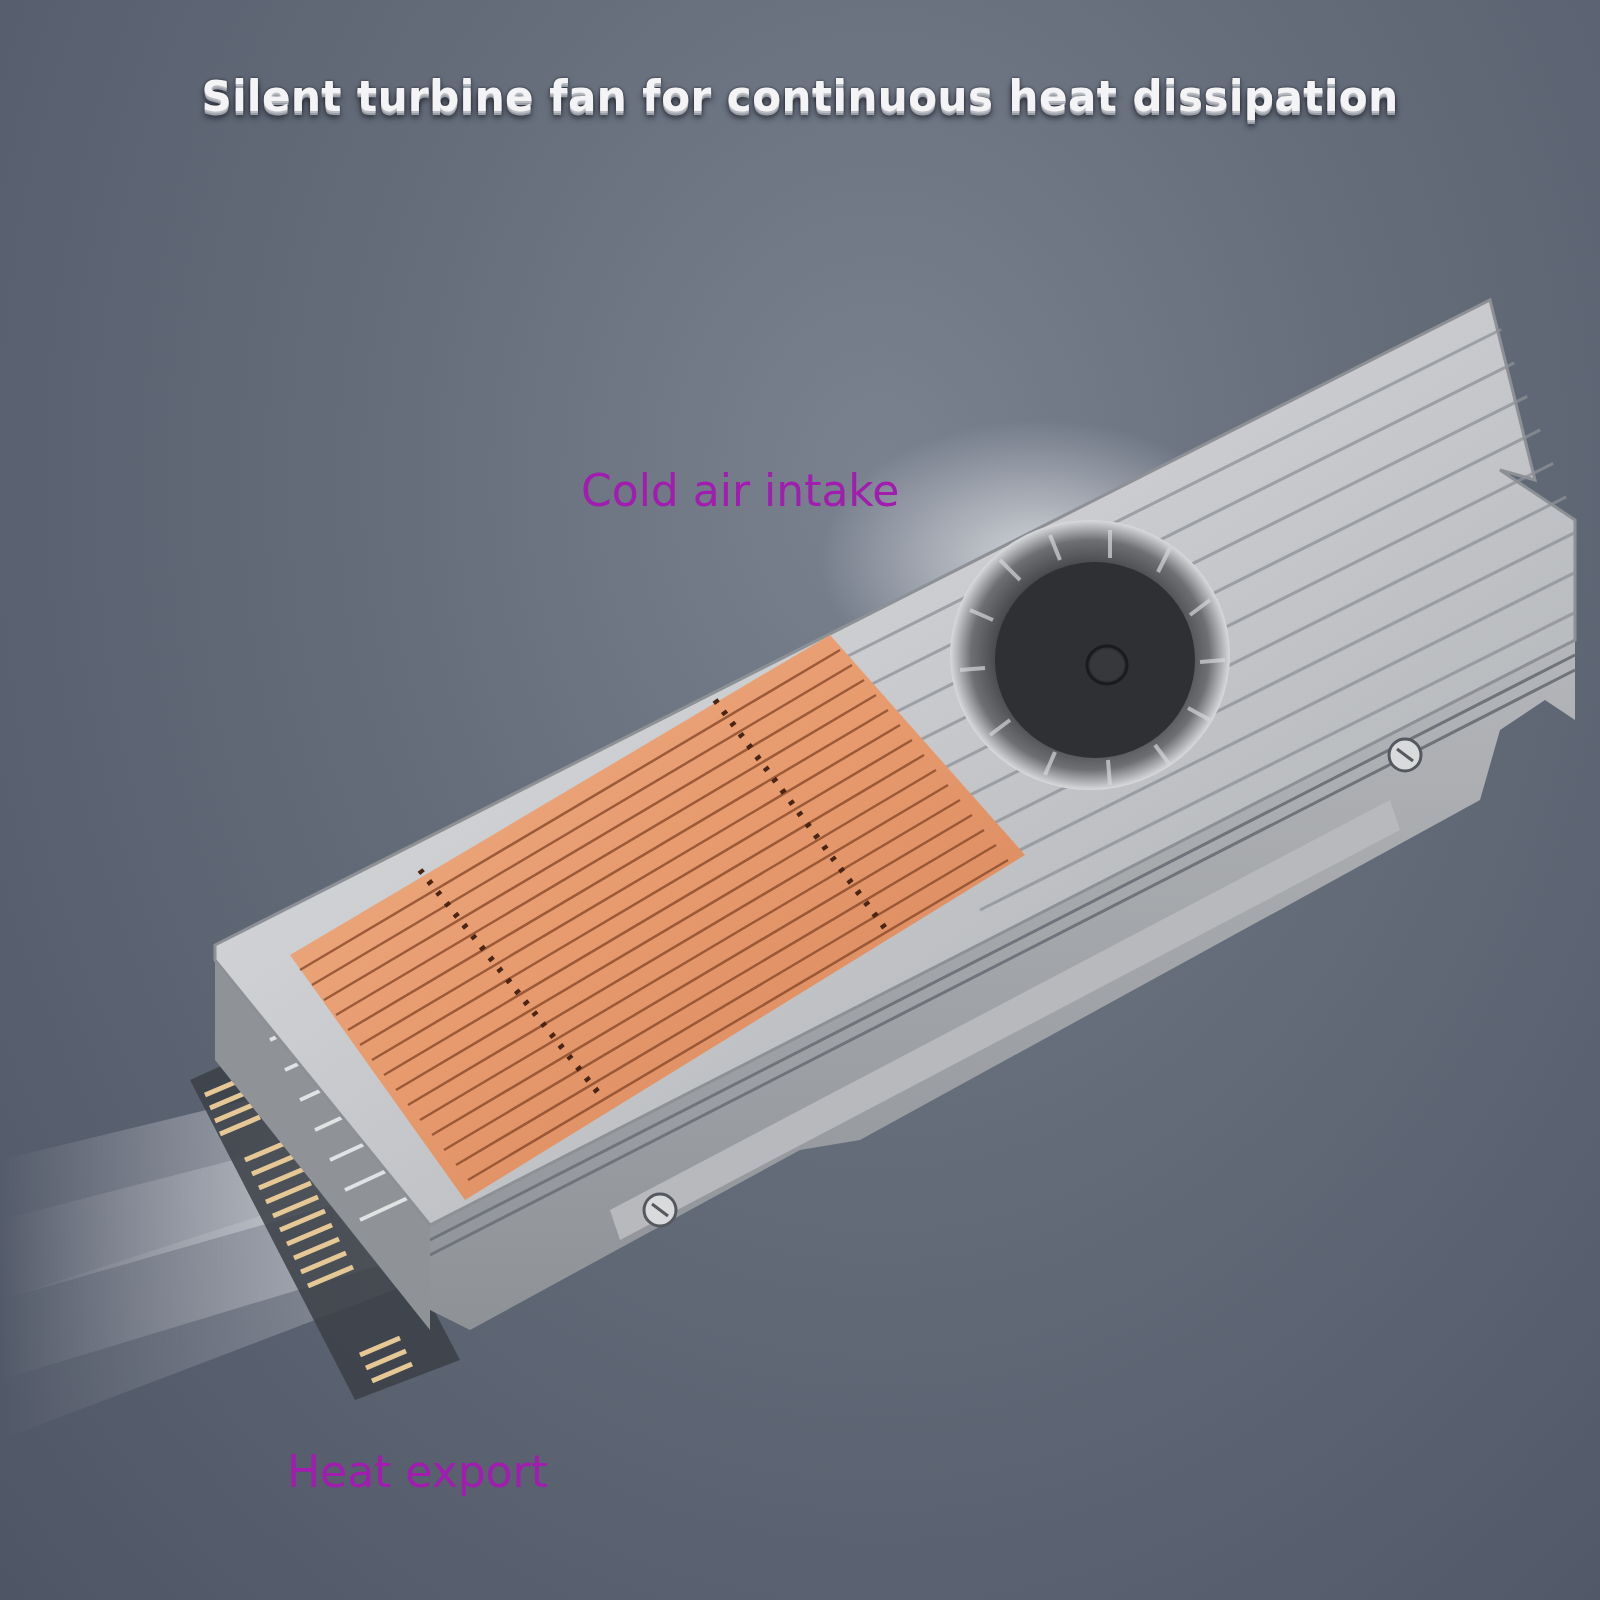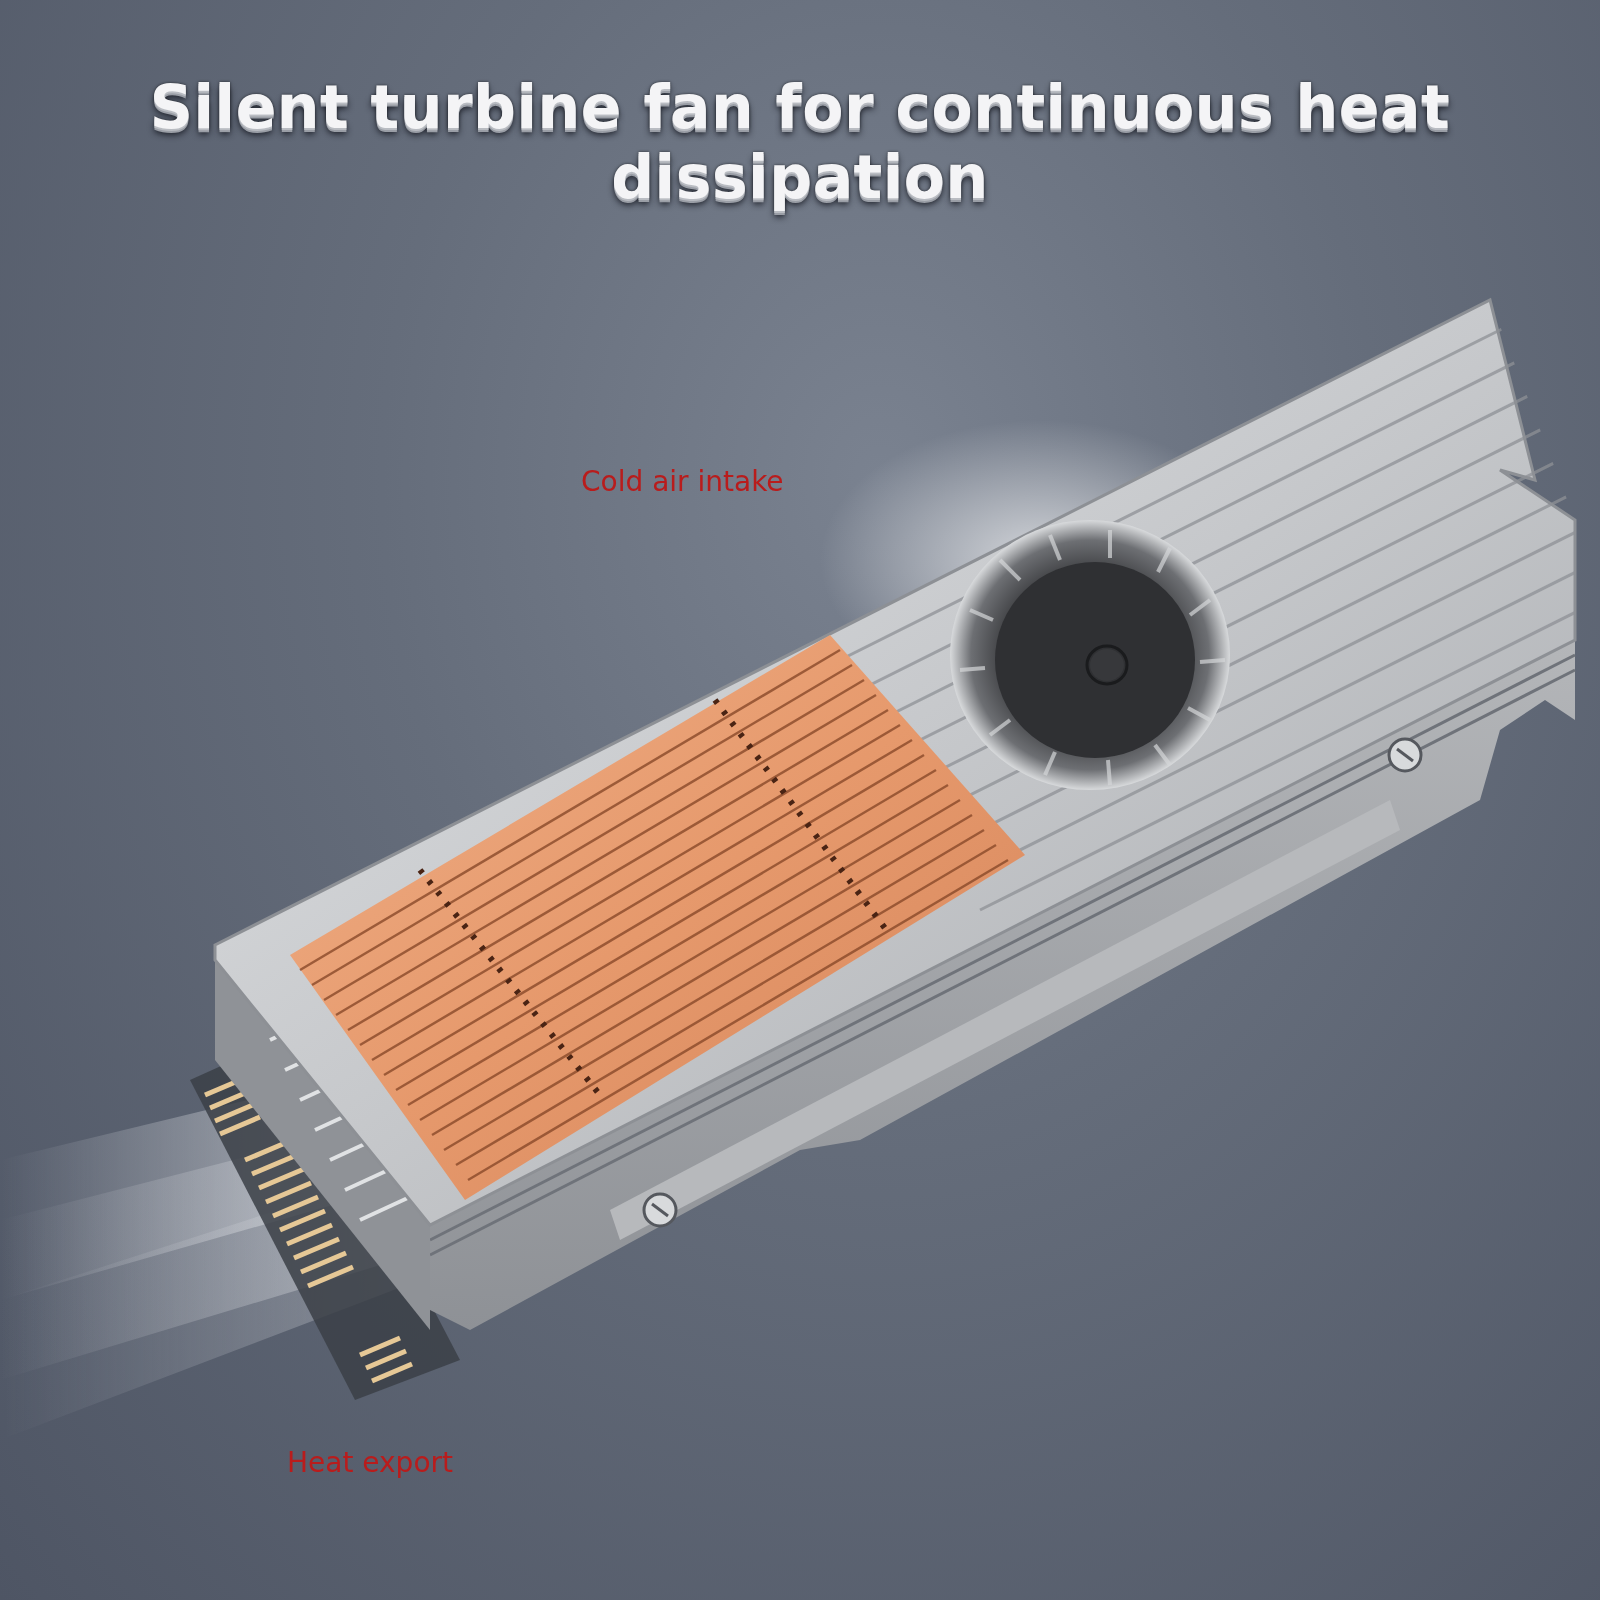--- a/index.html
+++ b/index.html
@@ -3,27 +3,27 @@
 <meta charset="utf-8">
 <style>
   html, body { margin: 0; padding: 0; }
   body {
     width: 1600px; height: 1600px; overflow: hidden; position: relative;
     background: radial-gradient(ellipse at 55% 30%, #7a8290 0%, #656d7b 40%, #4e5564 100%);
     font-family: "DejaVu Sans", "Liberation Sans", sans-serif;
   }
   .headline {
     position: absolute; left: 0; top: 72px; width: 1600px; text-align: center;
-    font-family: "DejaVu Sans", sans-serif; font-weight: bold; font-size: 60px;
+    font-family: "DejaVu Sans", sans-serif; font-weight: bold; font-size: 42px;
     letter-spacing: 0.5px; color: #f4f4f6;
     text-shadow: 0 2px 0 #b9bcc2, 0 4px 0 #9a9ea6, 0 6px 6px rgba(20,22,30,0.85), 0 0 3px rgba(0,0,0,0.6);
   }
   .label {
-    position: absolute; color: #b91c1c; font-family: "DejaVu Sans", sans-serif;
-    font-size: 28px; font-weight: normal;
+    position: absolute; color: #a21caf; font-family: "DejaVu Sans", sans-serif;
+    font-size: 44px; font-weight: normal;
   }
   .label.intake { left: 581px; top: 465px; }
   .label.export { left: 287px; top: 1446px; text-align: right; }
   svg.scene { position: absolute; left: 0; top: 0; }
 </style>
 </head>
 <body>
 
 <div class="headline">Silent turbine fan for continuous heat dissipation</div>
 

